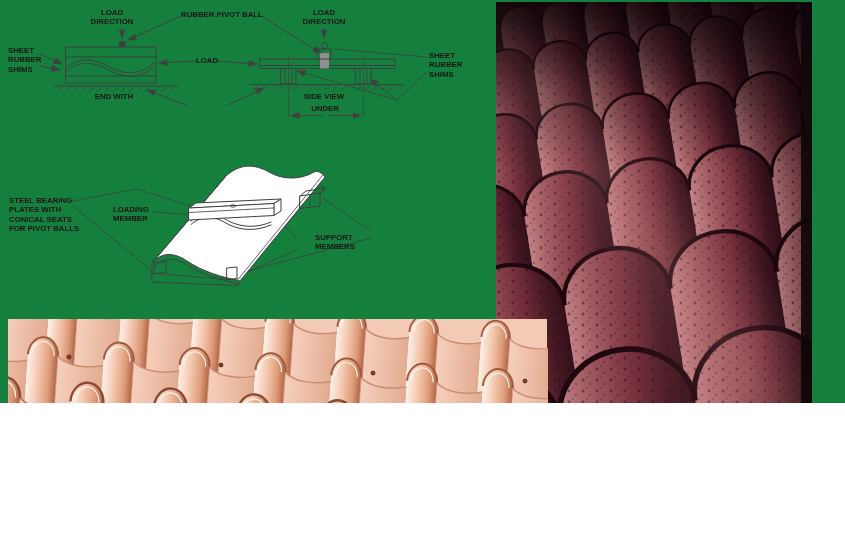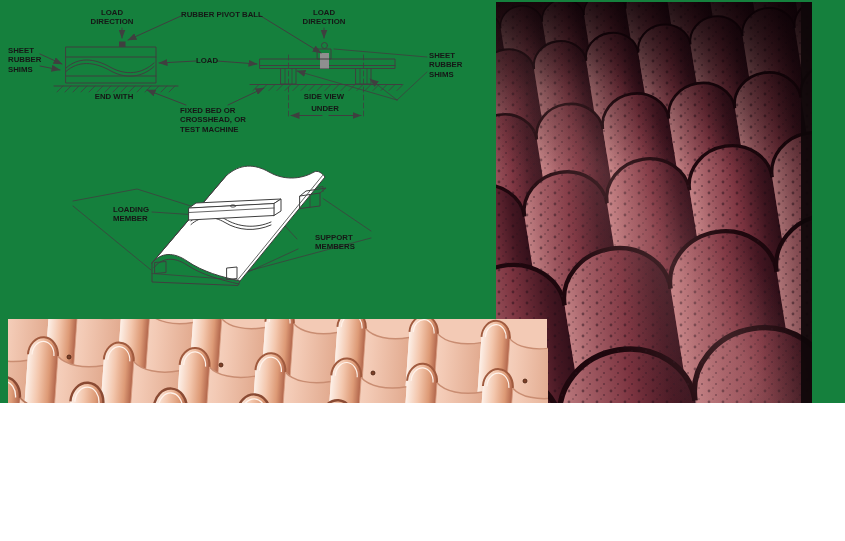--- a/index.html
+++ b/index.html
@@ -97,30 +97,31 @@
   </svg>
 
   <div class="lbl c" style="left:80px;top:8px;width:64px">LOAD
 DIRECTION</div>
   <div class="lbl" style="left:181px;top:10px;width:82px;white-space:nowrap">RUBBER PIVOT BALL</div>
   <div class="lbl" style="left:8px;top:46px;width:50px">SHEET
 RUBBER
 SHIMS</div>
   <div class="lbl" style="left:196px;top:56px;width:26px">LOAD</div>
   <div class="lbl c" style="left:84px;top:92px;width:60px">END WITH</div>
-  <div class="lbl" style="left:180px;top:106px;width:72px">FIXED BED OR
-CROSSHEAD, OR
-TEST MACHINE</div>
   <div class="lbl c" style="left:292px;top:8px;width:64px">LOAD
 DIRECTION</div>
   <div class="lbl" style="left:429px;top:51px;width:50px">SHEET
 RUBBER
 SHIMS</div>
   <div class="lbl c" style="left:294px;top:92px;width:60px">SIDE VIEW</div>
   <div class="lbl c" style="left:303px;top:104px;width:44px">UNDER</div>
+  <div class="lbl" style="left:9px;top:196px;width:92px">STEEL BEARING
+PLATES WITH
+CONICAL SEATS
+FOR PIVOT BALLS</div>
   <div class="lbl" style="left:113px;top:205px;width:60px">LOADING
 MEMBER</div>
   <div class="lbl" style="left:315px;top:233px;width:60px">SUPPORT
 MEMBERS</div>
 
   <svg class="photo" style="left:496px;top:2px" width="316" height="440" viewBox="0 0 316 440">
     <defs>
       <linearGradient id="rg1" x1="0" y1="0" x2="1" y2="0">
         <stop offset="0" stop-color="#c28184"></stop>
           <stop offset=".25" stop-color="#a05a62"></stop>

